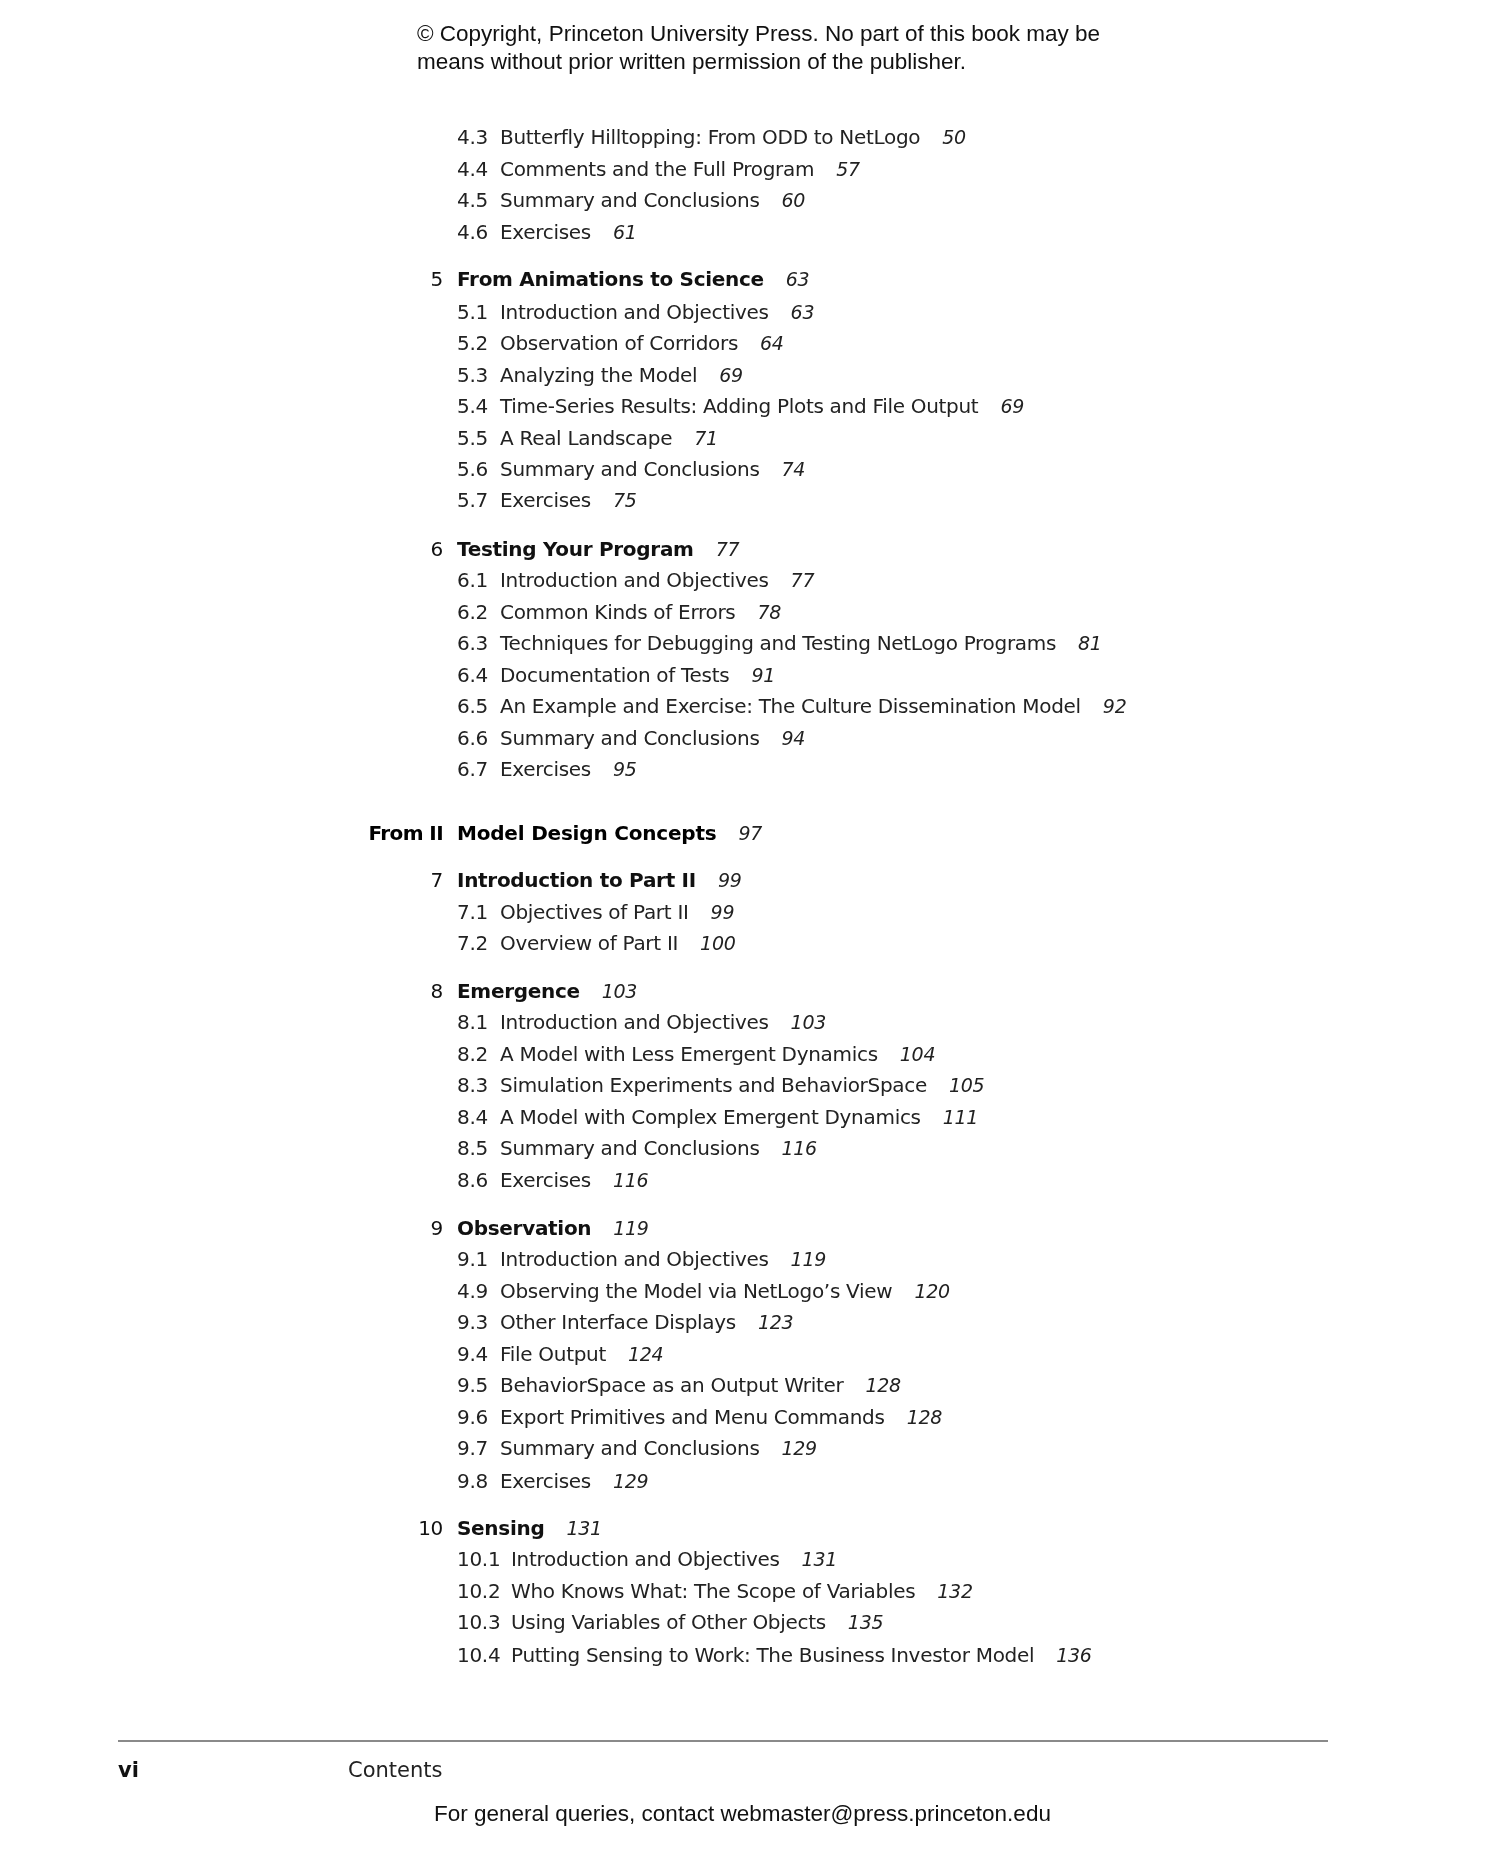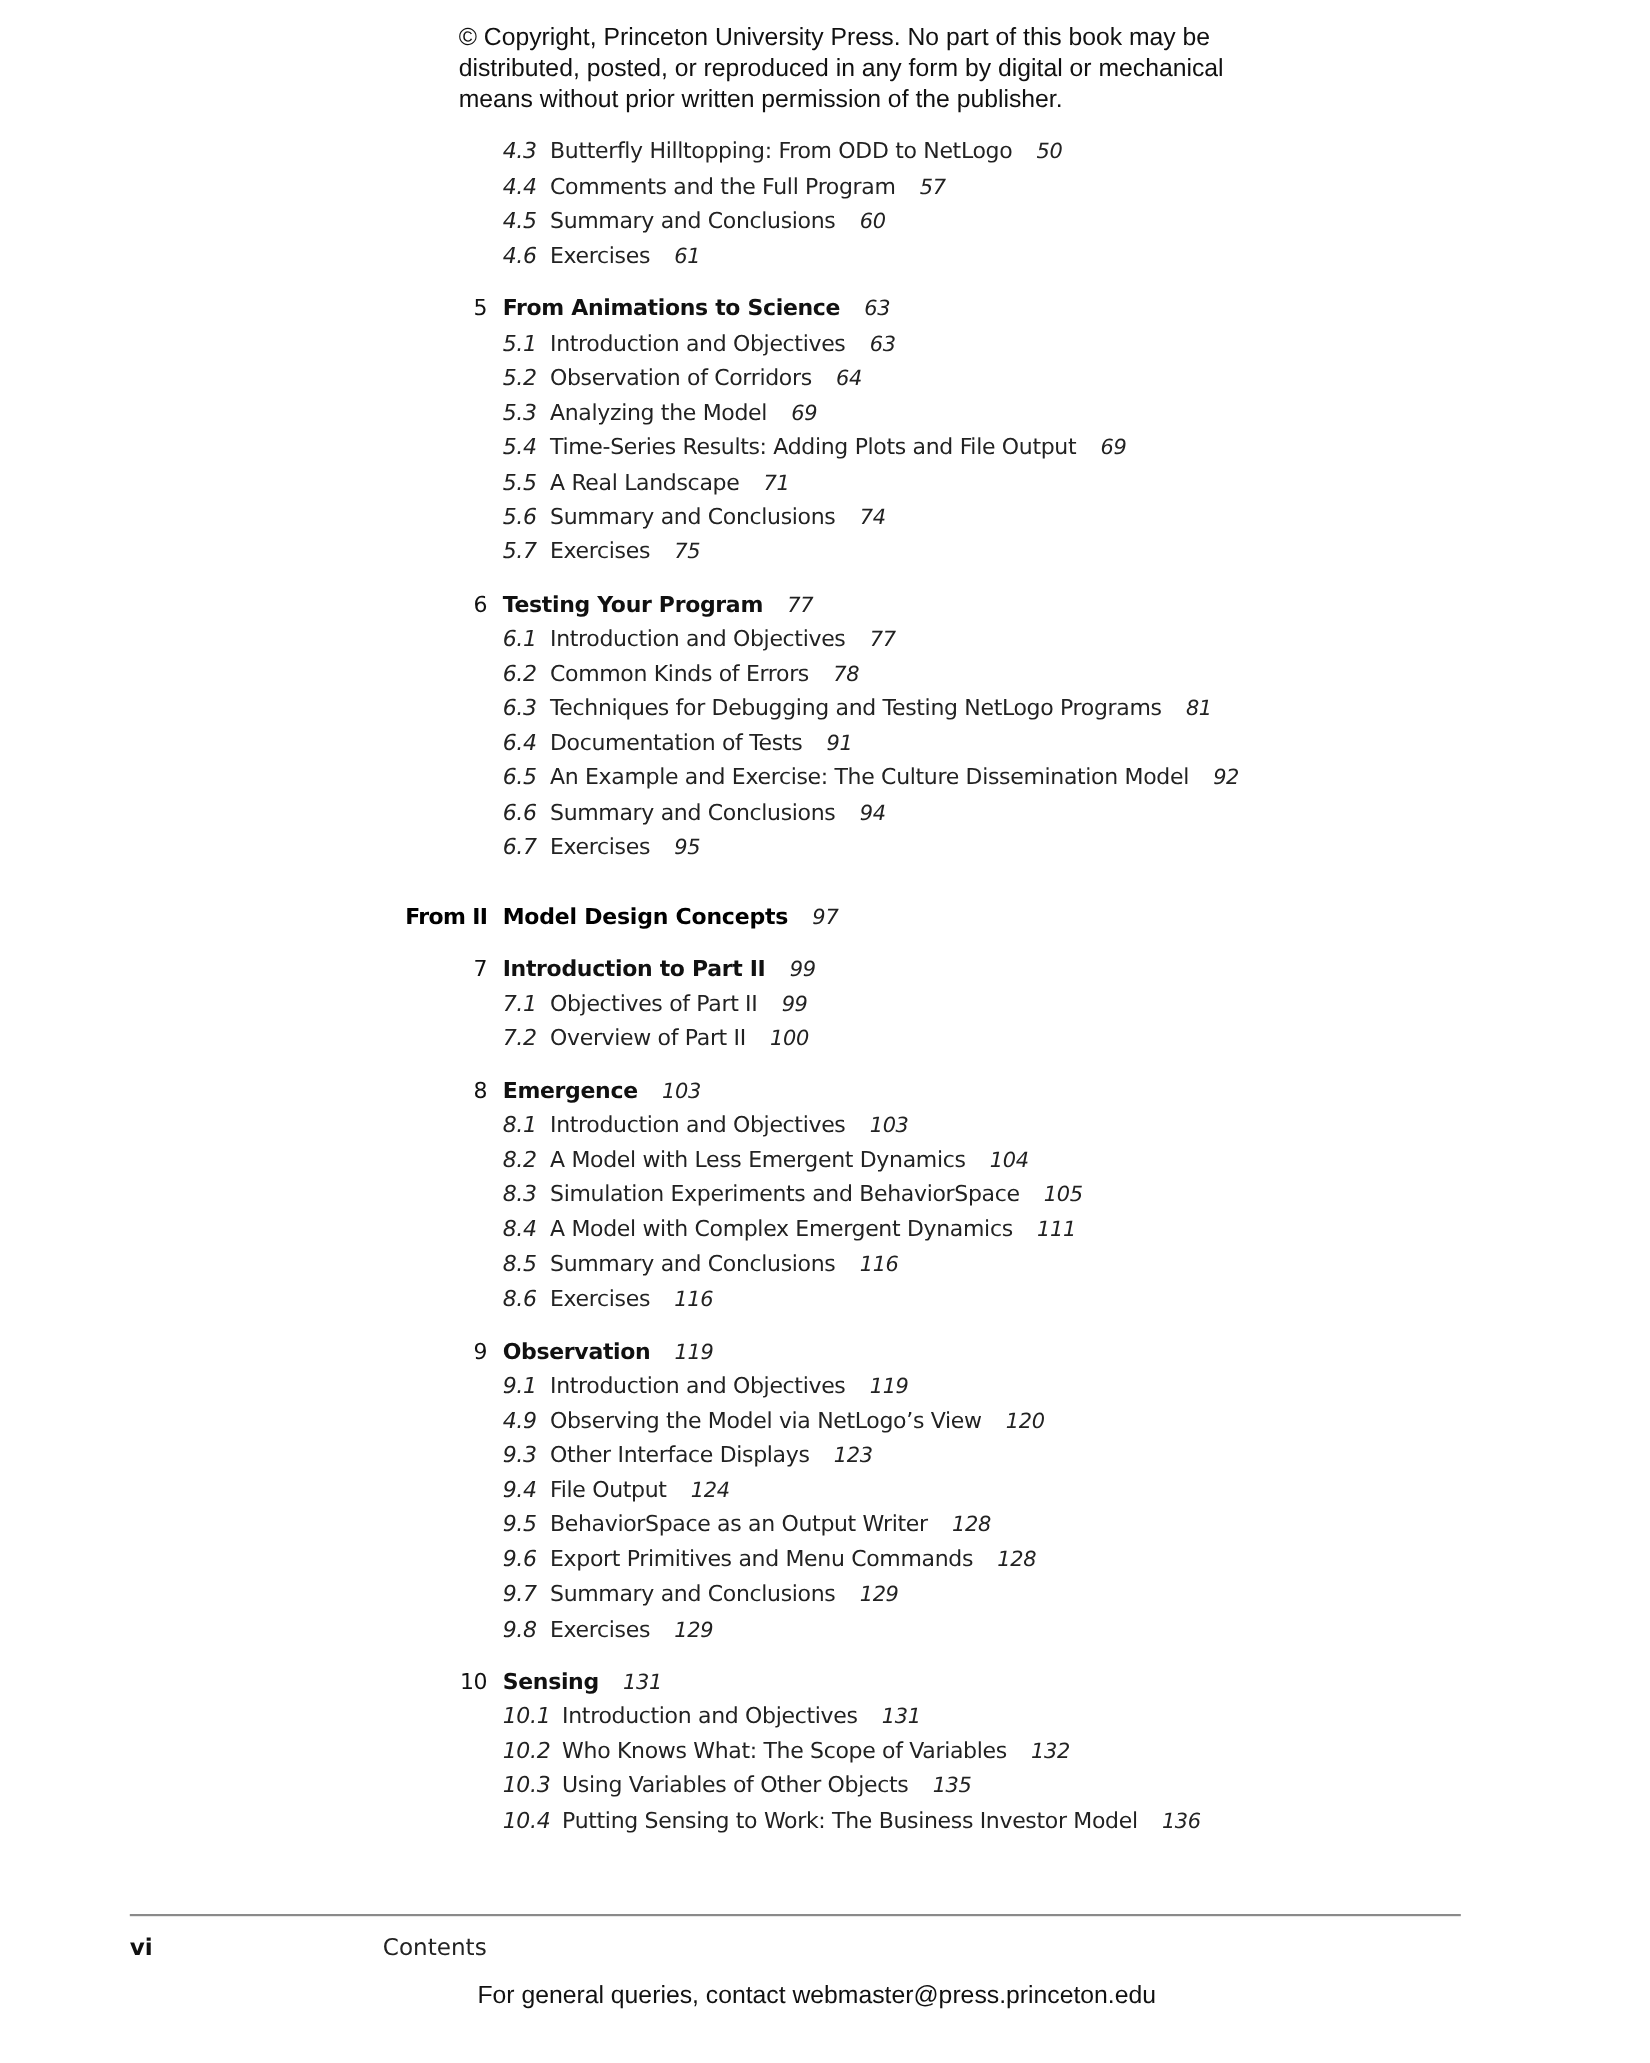--- a/index.html
+++ b/index.html
@@ -11,42 +11,41 @@
   .copyright div { white-space: nowrap; }
   .toc { position: absolute; left: 0; top: 0; width: 1500px; height: 1700px; }
   .row {
     position: absolute; height: 30px; line-height: 30px; white-space: nowrap;
     font-family: "DejaVu Sans", sans-serif; font-size: 20px; color: #222;
     letter-spacing: -0.3px;
   }
   .row .num { display: inline-block; }
   .row .title { display: inline-block; }
   .row .page { display: inline-block; font-style: italic; margin-left: 22px; font-size: 19px; color: #222; }
-  .sec .num { position: absolute; left: 0; font-style: italic; }
+  .sec .num { position: absolute; left: 0; }
   .sec .title { position: absolute; left: 43px; }
   .sec.wide .title { left: 54px; }
   .chap { font-weight: bold; color: #111; }
   .chap .num { position: absolute; right: 100%; margin-right: 14px; text-align: right; font-weight: normal; }
   .chap .title { font-weight: bold; }
   .chap .page { font-weight: normal; }
   .part { font-weight: bold; color: #000; }
   .part .num { position: absolute; right: 100%; margin-right: 14px; font-weight: 900; letter-spacing: -0.6px; }
   .part .title { font-weight: 900; letter-spacing: -0.2px; }
   .part .page { font-weight: normal; }
   .rule { position: absolute; left: 118px; top: 1740px; width: 1210px; height: 0; border-top: 2px solid #8a8a8a; }
   .folio { position: absolute; left: 118px; top: 1758px; font-family: "DejaVu Sans", sans-serif; font-weight: bold; font-size: 21px; color: #111; }
   .running { position: absolute; left: 348px; top: 1758px; font-family: "DejaVu Sans", sans-serif; font-size: 21px; color: #222; }
   .queries { position: absolute; left: 434px; top: 1801px; font-family: "Liberation Sans", sans-serif; font-size: 22.5px; color: #111; white-space: nowrap; }
 </style>
 </head>
 <body>
 
 <div class="copyright">
   <div>© Copyright, Princeton University Press. No part of this book may be</div>
-  <div>distributed, posted, or reproduced in any form by digital or mechanical</div>
   <div>means without prior written permission of the publisher.</div>
 </div>
 
 <div class="toc" id="toc">
     <div class="row sec" style="top: 122px; left: 457px;">
       <span class="num">4.3</span>
       <span class="title"><span>Butterfly Hilltopping: From ODD to NetLogo</span><span class="page">50</span></span>
     </div>
     <div class="row sec" style="top: 154px; left: 457px;">
       <span class="num">4.4</span>

